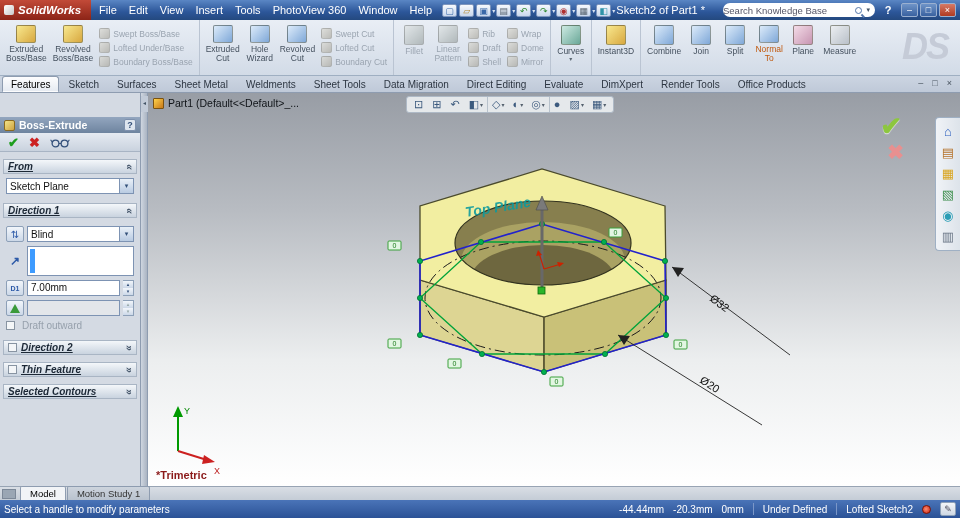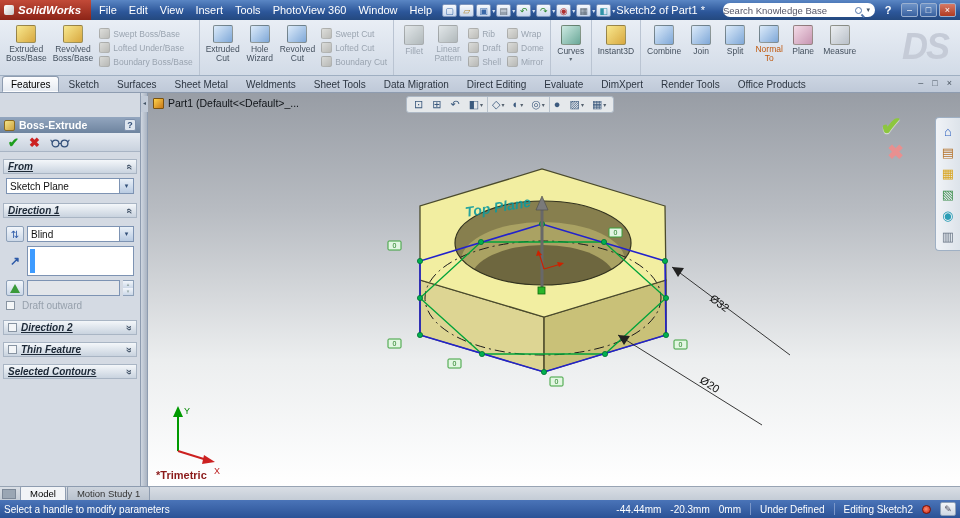--- a/index.html
+++ b/index.html
@@ -433,20 +433,28 @@
             <span class="combo-btn">▾</span>
           </div>
         </div>
         <div class="pm-row">
           <span class="dir-arrow">↗</span>
           <div class="sel-box">
             <span class="sel-strip"></span>
           </div>
         </div>
         <div class="pm-row">
+          <span class="tool-chip small-label">D1</span>
+          <span class="field">7.00mm</span>
+          <span class="spin">
+            <span>▴</span>
+              <span>▾</span>
+          </span>
+        </div>
+        <div class="pm-row">
           <span class="tool-chip"><span class="draft-tri"></span></span>
           <span class="field dis2"></span>
           <span class="spin dis">
             <span>▴</span>
               <span>▾</span>
           </span>
         </div>
         <div class="pm-row">
           <span class="checkbox"></span>
           <span class="cb-label">Draft outward</span>
@@ -665,19 +673,19 @@
 
   <div class="statusbar">
     <span class="status-msg">Select a handle to modify parameters</span>
     <span class="status-right">
       <span>-44.44mm</span>
       <span>-20.3mm</span>
       <span>0mm</span>
       <span class="sdiv"></span>
       <span>Under Defined</span>
       <span class="sdiv"></span>
-      <span>Editing Sketch2</span>
+      <span>Lofted Sketch2</span>
       <span class="sball"></span>
       <span class="spencil">✎</span>
     </span>
   </div>
 
 </div>
 
 </body></html>

